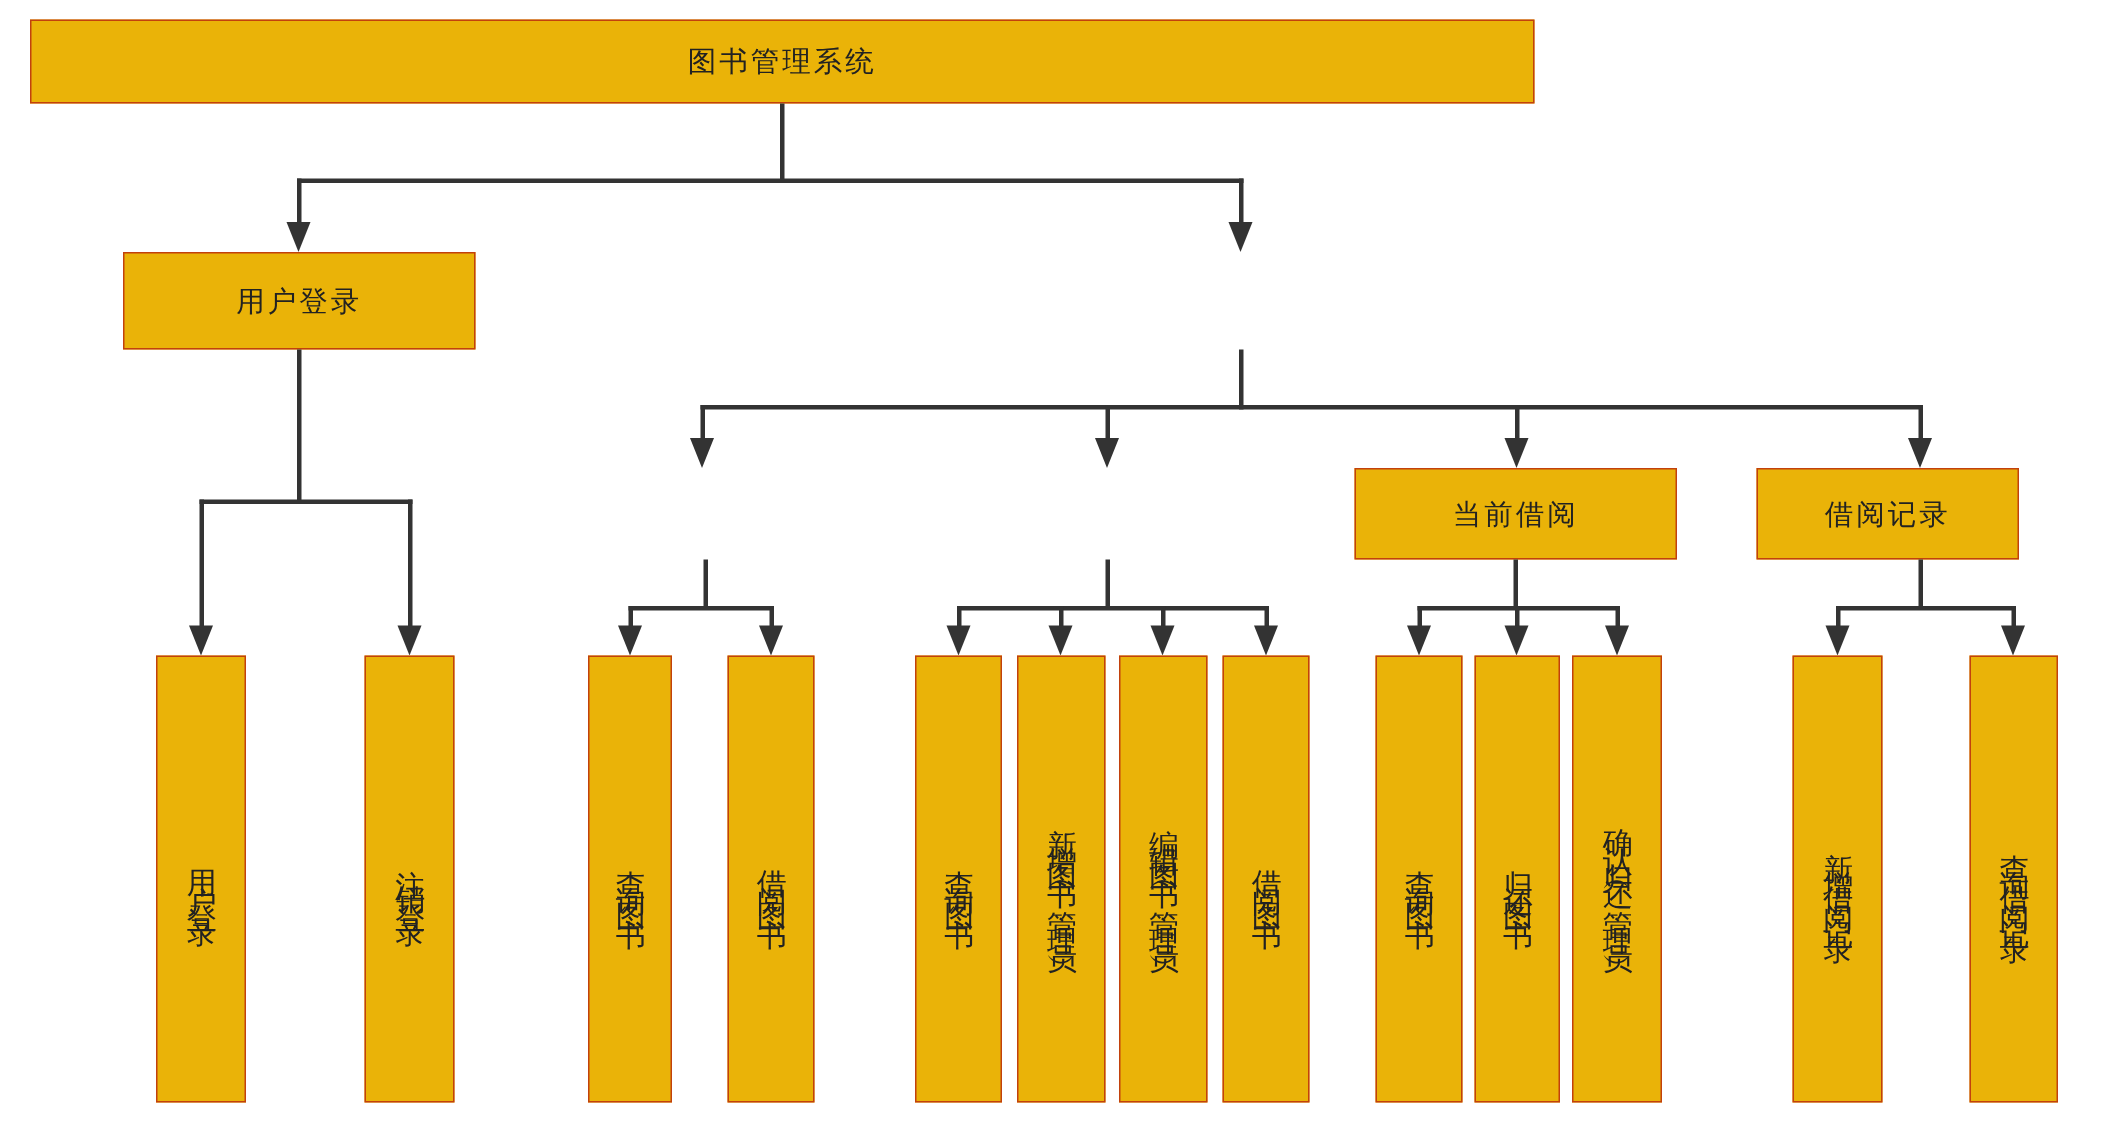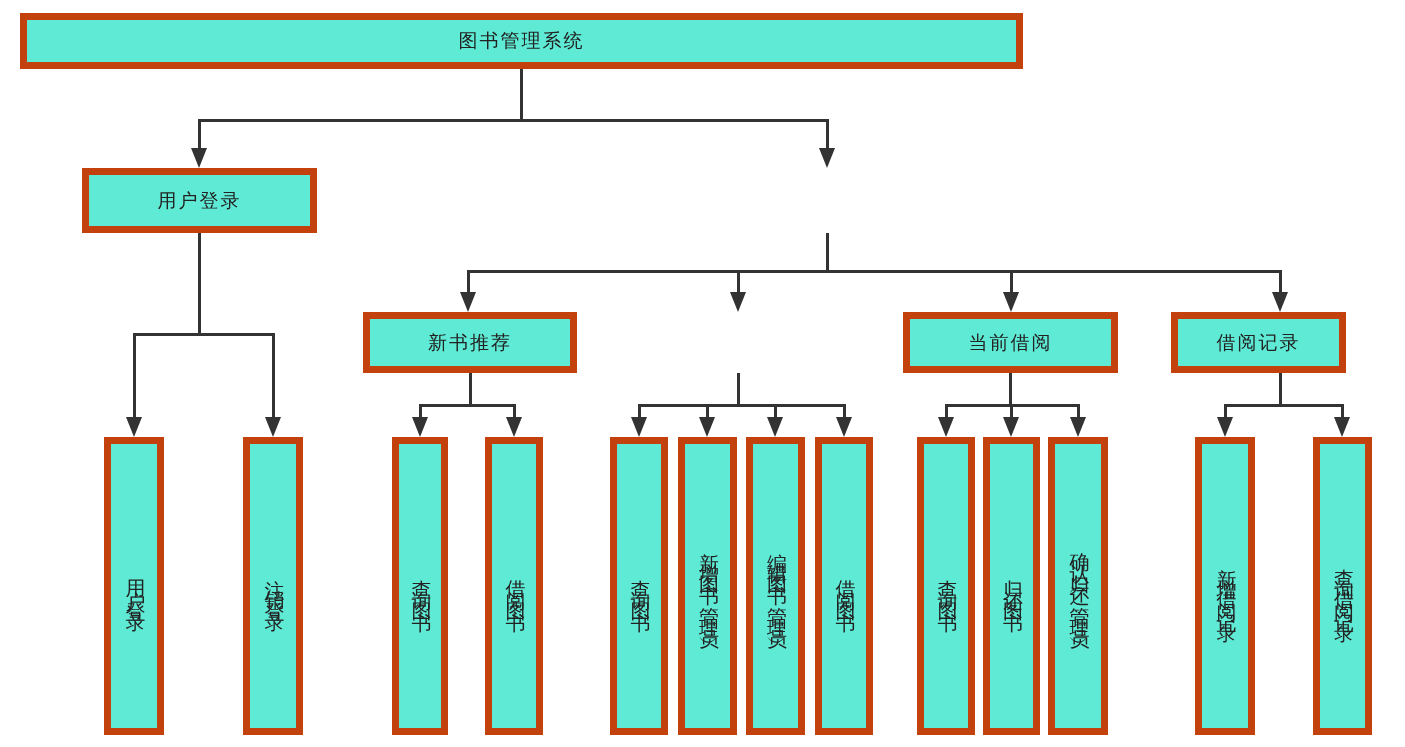--- a/index.html
+++ b/index.html
@@ -5,26 +5,25 @@
   html,body{margin:0;padding:0;background:#ffffff;}
   #canvas{
     position:relative;
     width:1405px;height:747px;
     background:#ffffff;
     overflow:hidden;
     font-family:"Liberation Sans","DejaVu Sans",sans-serif;
   }
   .box{
     position:absolute;
-    border:7px solid #c2410c;
-    background:#5eead4;
+    border:1px solid #c2410c;
+    background:#eab308;
     box-sizing:border-box;
     display:flex;align-items:center;justify-content:center;
     color:#222222;
-    font-family:Liberation Mono, monospace;
   }
   .hlabel{
     font-size:19px;
     letter-spacing:2px;
     white-space:nowrap;
     color:#222222;
   }
   .vlabel{
     writing-mode:vertical-rl;
     text-orientation:mixed;
@@ -80,23 +79,20 @@
   <div class="line" style="left:467px;top:270px;width:815px;height:3px;"></div>
   <div class="line" style="left:467px;top:270px;width:3px;height:24px;"></div>
   <div class="line" style="left:737px;top:270px;width:3px;height:24px;"></div>
   <div class="line" style="left:1010px;top:270px;width:3px;height:24px;"></div>
   <div class="line" style="left:1279px;top:270px;width:3px;height:24px;"></div>
   <div class="arrow" style="left:460px;top:292px;"></div>
   <div class="arrow" style="left:730px;top:292px;"></div>
   <div class="arrow" style="left:1003px;top:292px;"></div>
   <div class="arrow" style="left:1272px;top:292px;"></div>
 
-  <div class="box" style="left:363px;top:312px;width:214px;height:61px;">
-    <span class="hlabel">新书推荐</span>
-  </div>
   <div class="box" style="left:903px;top:312px;width:215px;height:61px;align-items:center;">
     <span class="hlabel">当前借阅</span>
   </div>
   <div class="box" style="left:1171px;top:312px;width:175px;height:61px;">
     <span class="hlabel">借阅记录</span>
   </div>
 
   <div class="line" style="left:469px;top:373px;width:3px;height:33px;"></div>
   <div class="line" style="left:737px;top:373px;width:3px;height:33px;"></div>
   <div class="line" style="left:1009px;top:373px;width:3px;height:33px;"></div>

